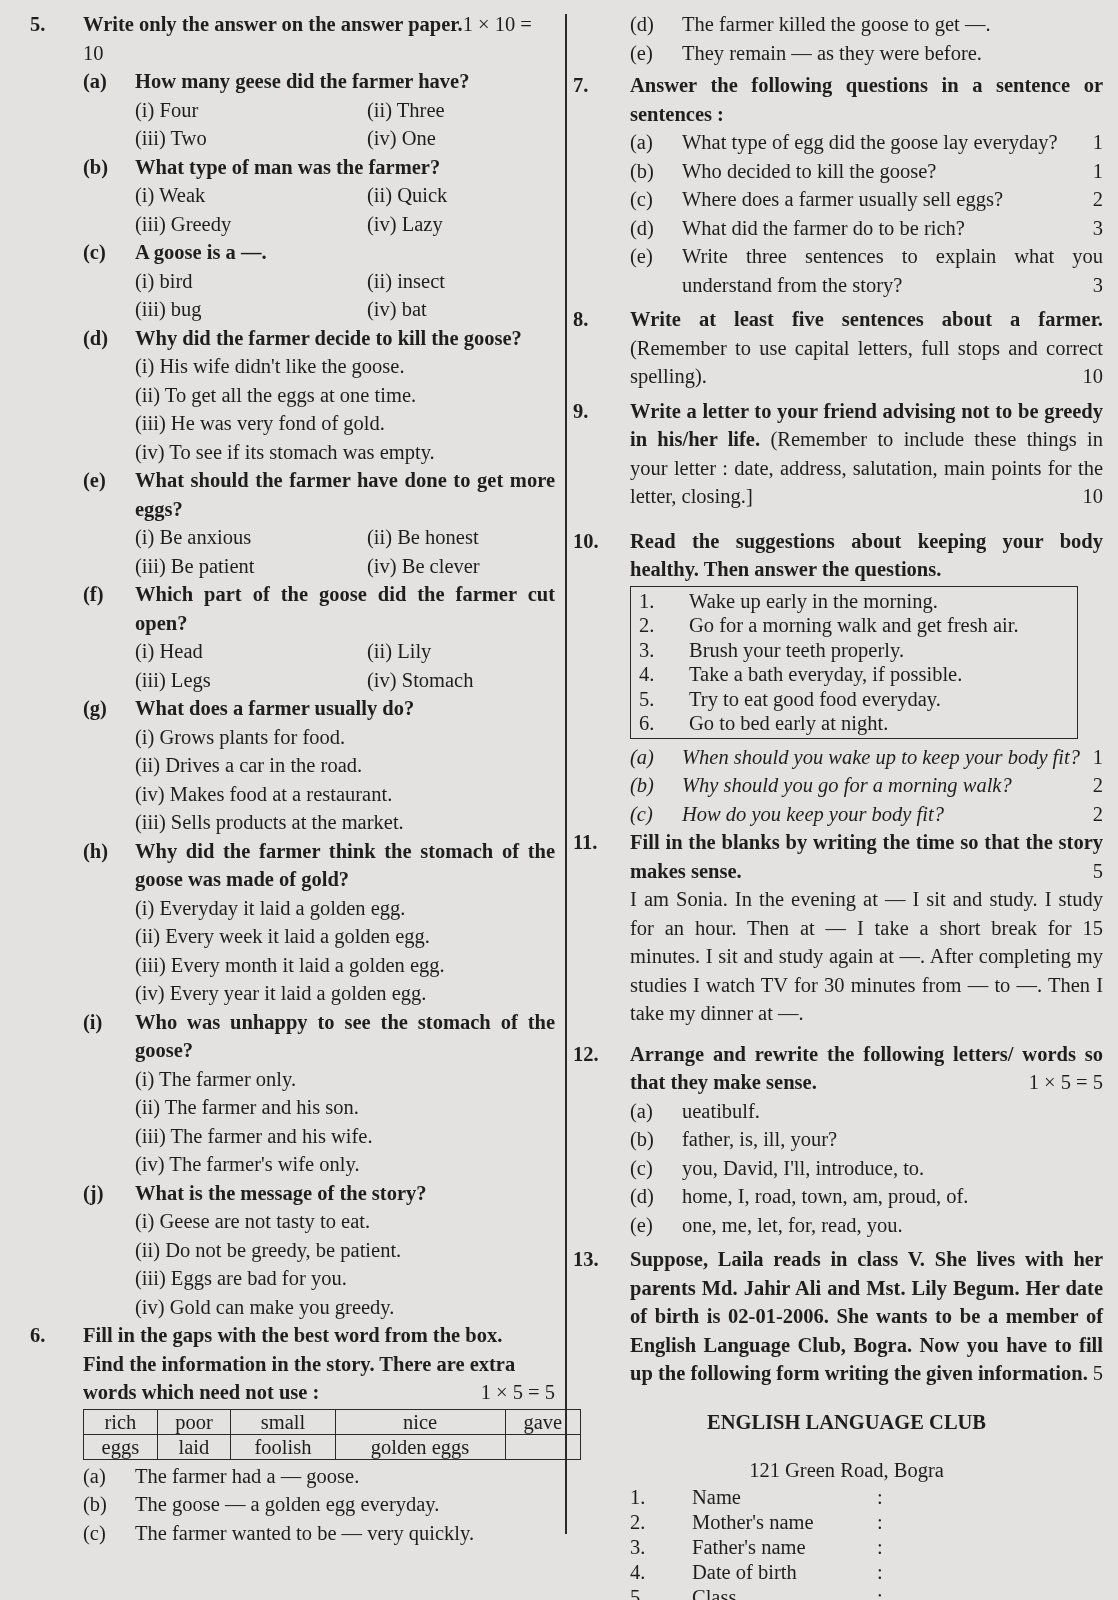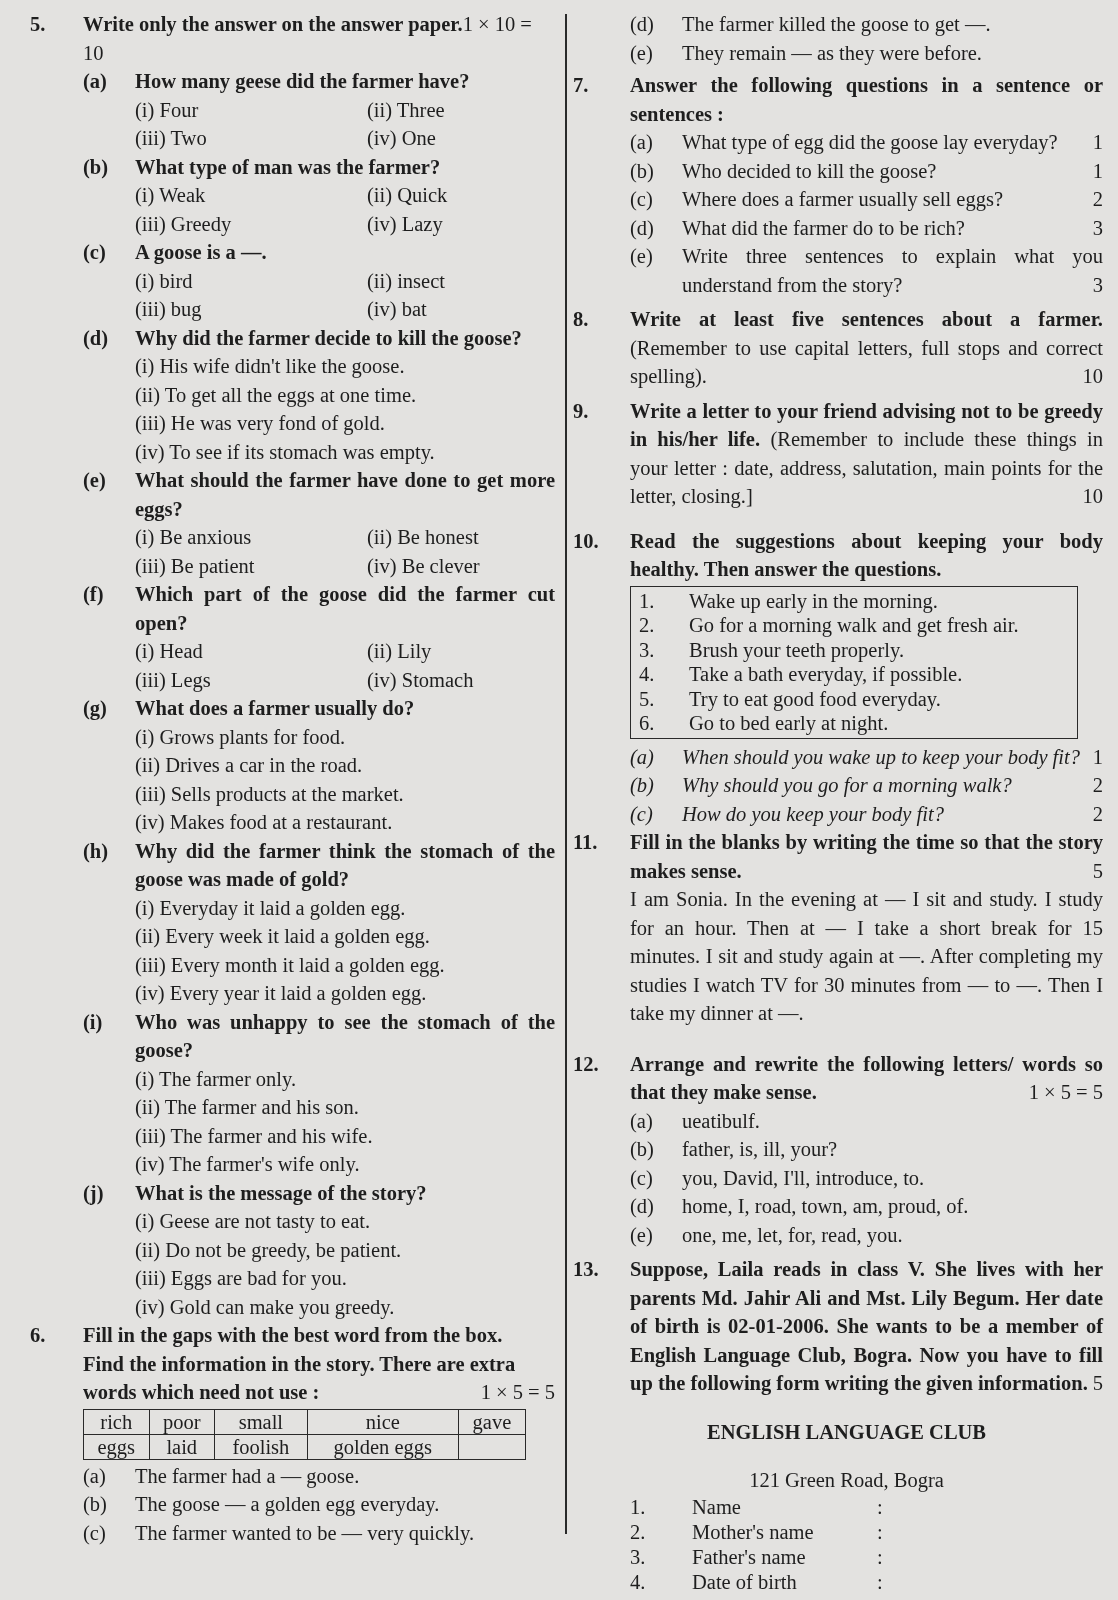--- a/index.html
+++ b/index.html
@@ -26,21 +26,21 @@
   .just { text-align: justify; text-align-last: left; }
   .marks { float: right; font-weight: normal; }
   .opts { padding-left: 105px; }
   .opts2 { display: grid; grid-template-columns: 232px 1fr; padding-left: 105px; }
   .sub { display: flex; padding-left: 53px; }
   .sub .sublabel { width: 52px; }
   .rsub { display: flex; padding-left: 57px; }
   .rsub .sublabel { width: 52px; }
   .rsub .txt { flex: 1; }
   .pts { float: right; }
-  table.words { border-collapse: collapse; margin-left: 53px; width: 443px; margin-top: 2px; margin-bottom: 2px; }
+  table.words { border-collapse: collapse; margin-left: 53px; width: 498px; margin-top: 2px; margin-bottom: 2px; }
   table.words td { border: 1.5px solid #2a2a2a; text-align: center; padding: 0 4px; line-height: 24px; }
   .box { border: 1.5px solid #2a2a2a; margin-left: 57px; width: 448px; padding: 2px 8px; margin-top: 2px; margin-bottom: 4px; }
   .box .it { display: flex; line-height: 24.5px; }
   .box .it span:first-child { width: 50px; flex: none; }
   .ital { font-style: italic; }
   .center { text-align: center; margin-top: 20px; }
   .form-row { display: flex; padding-left: 57px; line-height: 25px; }
   .form-row .n { width: 52px; flex: none; }
   .form-row .f { width: 185px; flex: none; margin-left: 10px; }
 </style>
@@ -118,22 +118,22 @@
           <div>(iii) Legs</div>
           <div>(iv) Stomach</div>
         </div>
         <div class="sub">
           <span class="sublabel b">(g)</span>
           <span class="grow b just">What does a farmer usually do?</span>
         </div>
         <div class="opts">
           <div>(i) Grows plants for food.</div>
           <div>(ii) Drives a car in the road.</div>
+          <div>(iv) Makes food at a restaurant.</div>
           <div>(iii) Sells products at the market.</div>
-          <div>(iv) Makes food at a restaurant.</div>
         </div>
         <div class="sub">
           <span class="sublabel b">(h)</span>
           <span class="grow b just">Why did the farmer think the stomach of the goose was made of gold?</span>
         </div>
         <div class="opts">
           <div>(i) Everyday it laid a golden egg.</div>
           <div>(ii) Every week it laid a golden egg.</div>
           <div>(iii) Every month it laid a golden egg.</div>
           <div>(iv) Every year it laid a golden egg.</div>
@@ -316,21 +316,21 @@
   <section>
     <div class="row">
       <span class="qnum-r">11.</span>
       <div class="grow">
         <div class="just"><span class="b">Fill in the blanks by writing the time so that the story makes sense.</span><span class="pts">5</span></div>
         <div class="just" style="clear:both">I am Sonia. In the evening at — I sit and study. I study for an hour. Then at — I take a short break for 15 minutes. I sit and study again at —. After completing my studies I watch TV for 30 minutes from — to —. Then I take my dinner at —.</div>
       </div>
     </div>
   </section>
 
-  <section style="margin-top:22px">
+  <section style="margin-top:12px">
     <div class="row">
       <span class="qnum-r">12.</span>
       <div class="grow just">
         <span class="b">Arrange and rewrite the following letters/ words so that they make sense.</span>
         <span class="pts">1 × 5 = 5</span>
       </div>
     </div>
     <div id="q12-items">
         <div class="rsub">
           <span class="sublabel">(a)</span>

